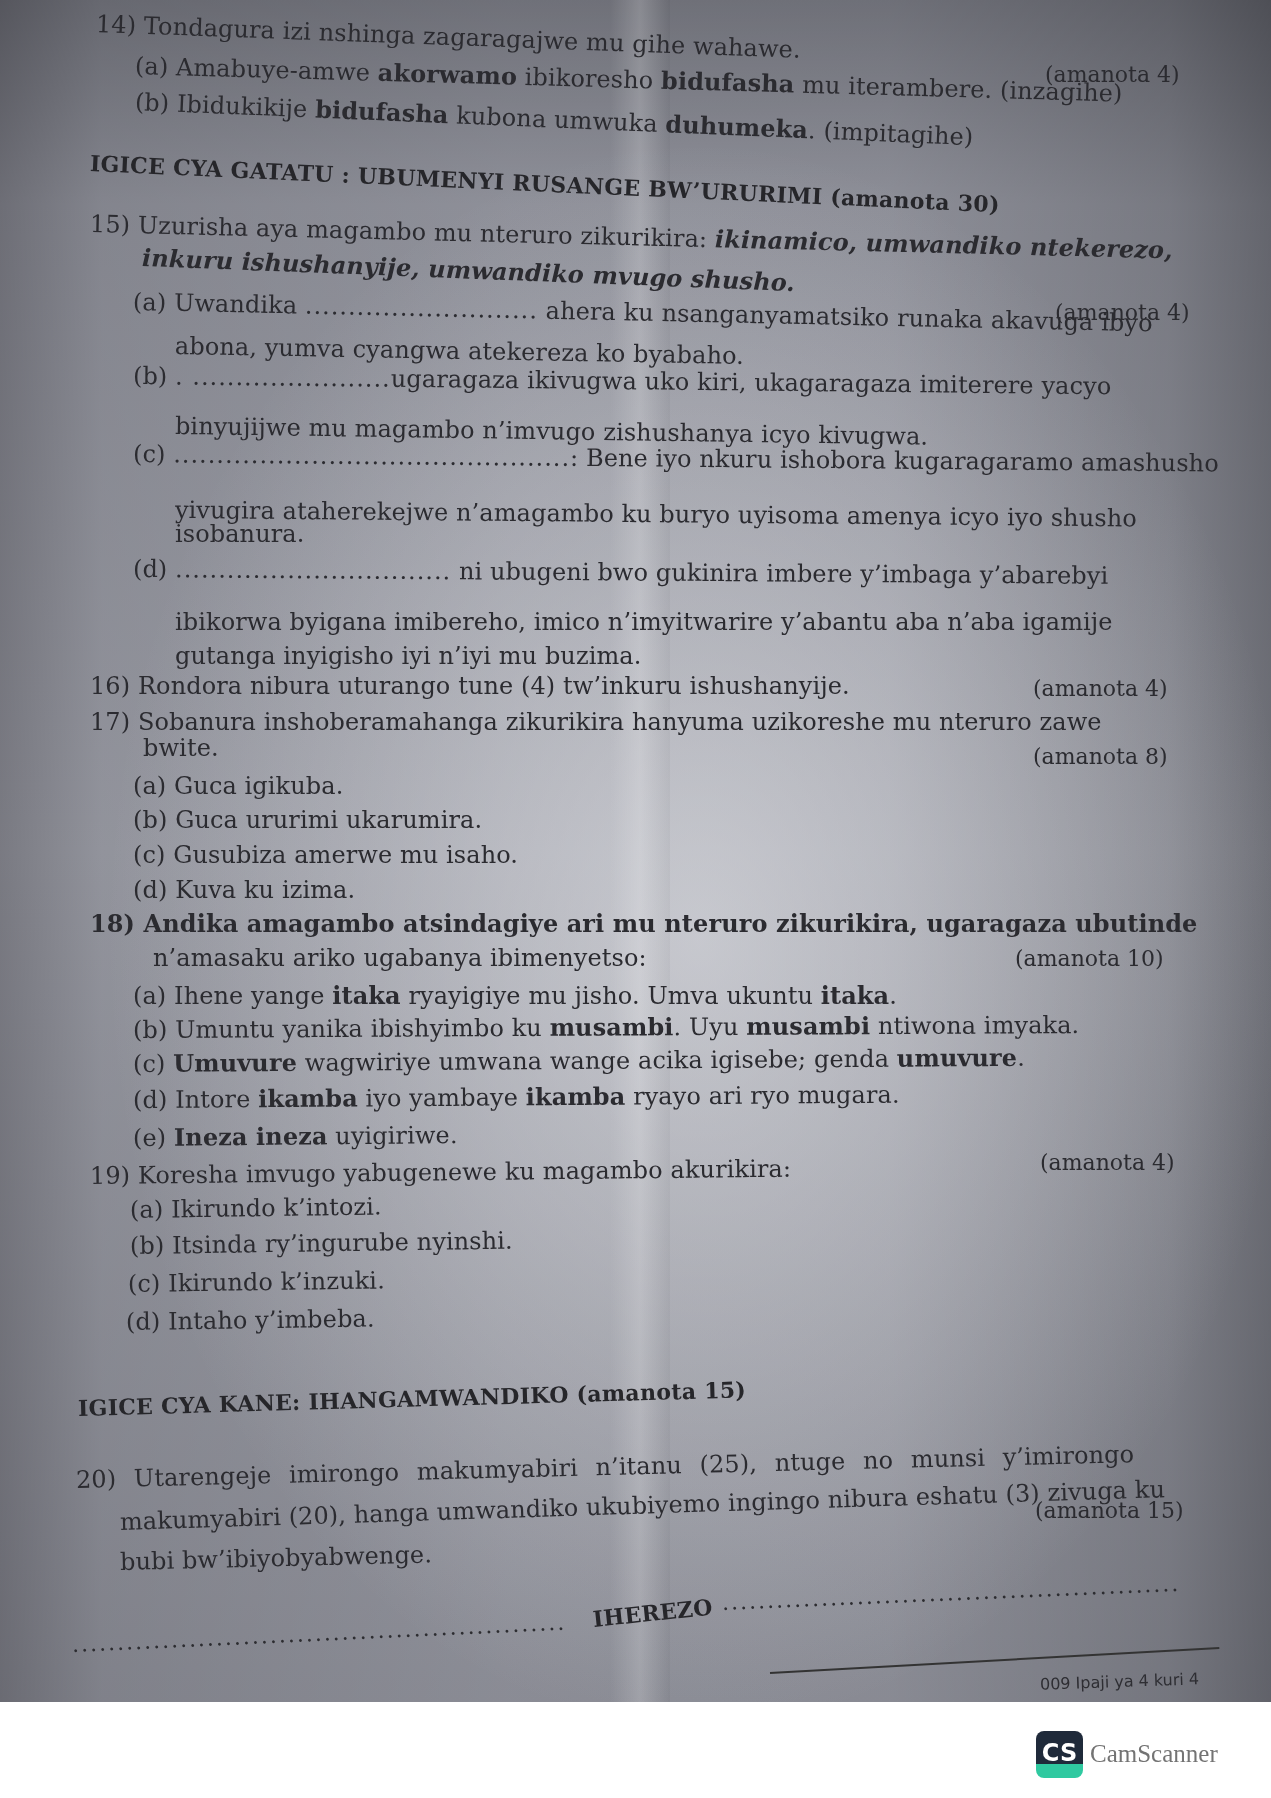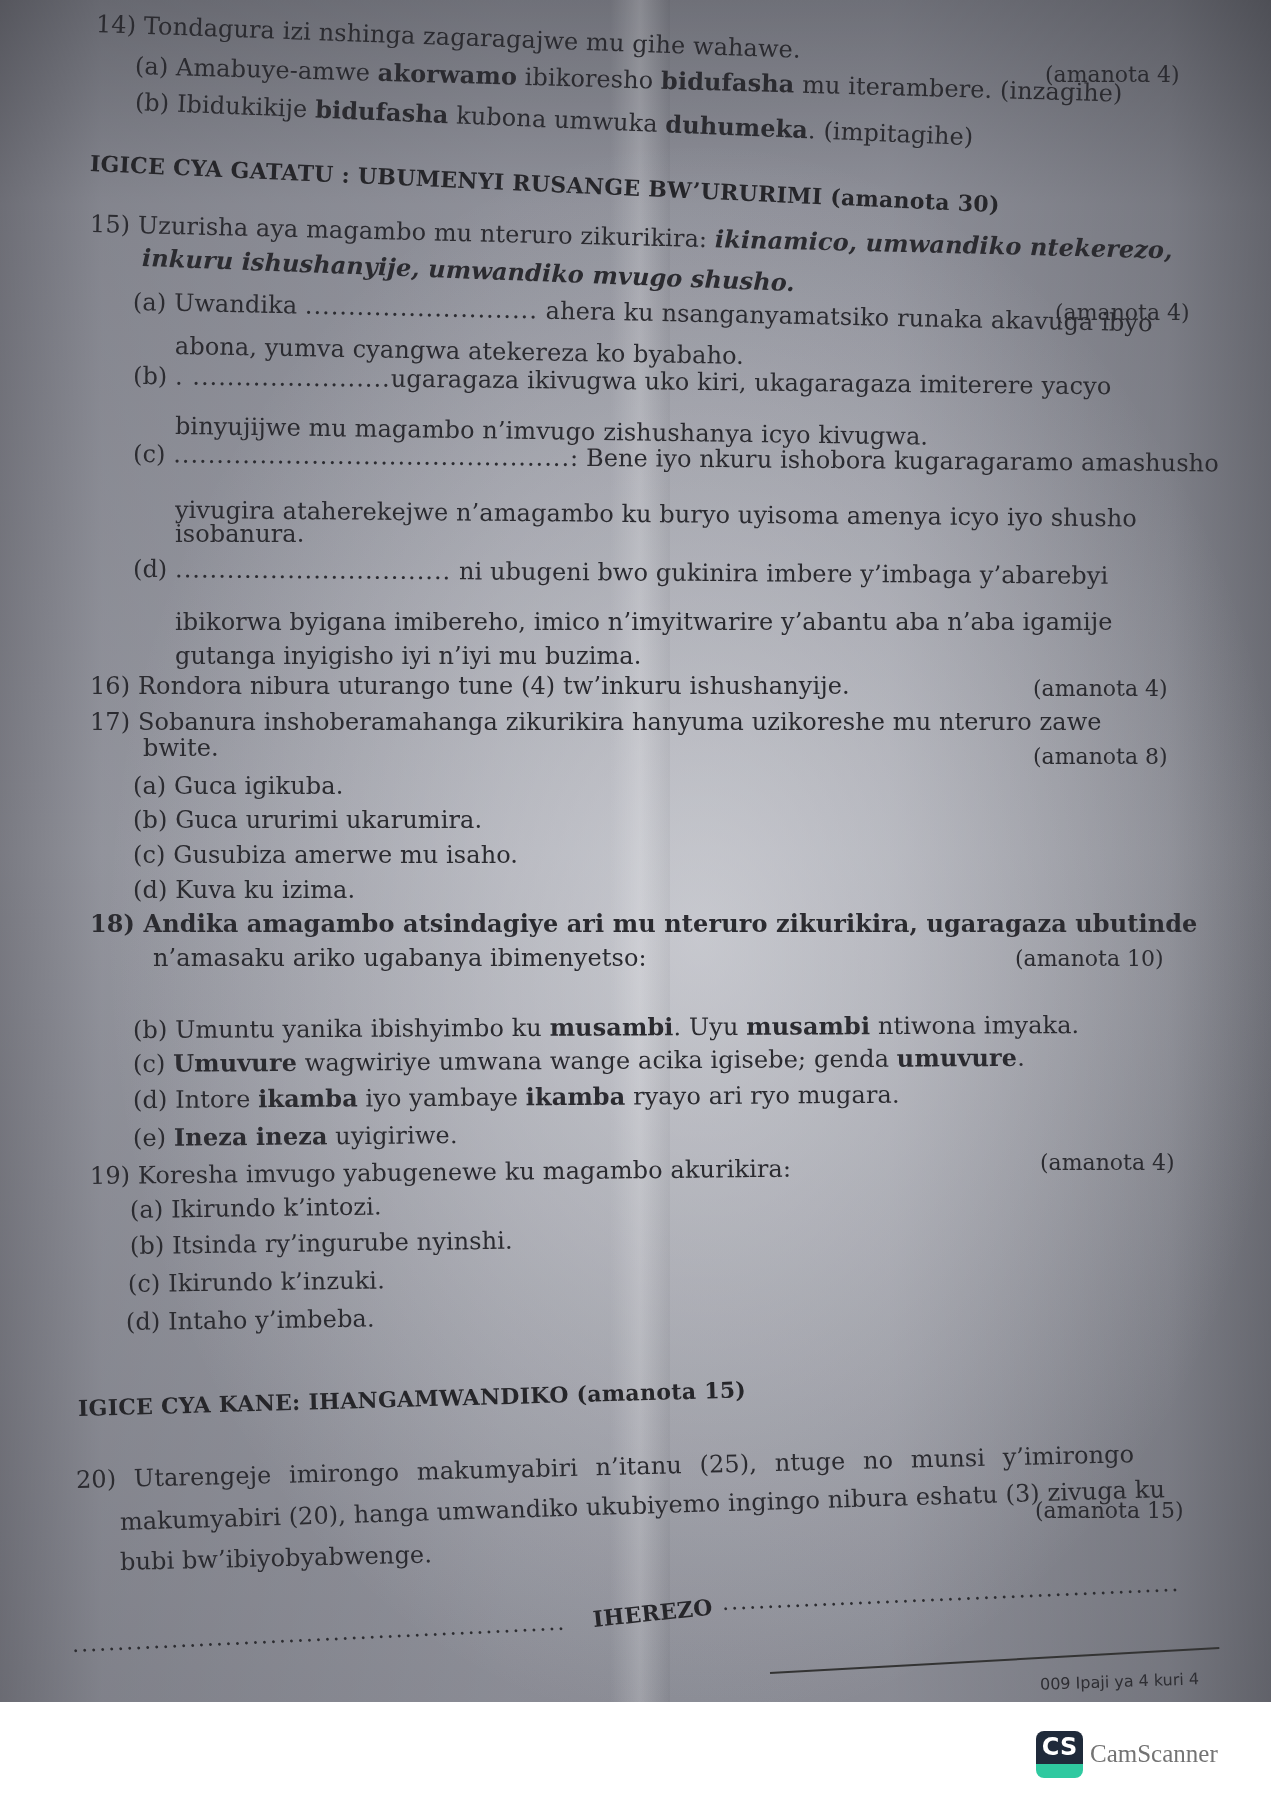--- a/index.html
+++ b/index.html
@@ -36,21 +36,21 @@
       transform: rotate(-3.2deg); transform-origin: left center;
     }
     .footer-text { position: absolute; left: 1040px; top: 1672px; font-family: "DejaVu Sans", sans-serif; font-size: 16px; color: #2e2e33; transform: rotate(-2deg); white-space: nowrap; }
     .end-dots {
       position: absolute; white-space: nowrap; font-size: 22px; color: #2c2c30; letter-spacing: 2px;
     }
     .cs-logo {
       position: absolute; left: 1036px; top: 1731px; width: 47px; height: 47px; border-radius: 8px;
       background: linear-gradient(180deg, #1f2a3a 0%, #1f2a3a 70%, #2fc9a0 70%, #2fc9a0 100%);
       color: #fff; font-family: "DejaVu Sans", sans-serif; font-weight: bold; font-size: 24px;
-      display: flex; align-items: flex-start; justify-content: center; padding-top: 2px; box-sizing: border-box;
+      display: flex; align-items: flex-start; justify-content: center; padding-top: 8px; box-sizing: border-box;
     }
     .cs-text { position: absolute; left: 1090px; top: 1740px; font-family: "Liberation Serif", serif; font-size: 25px; color: #737373; }
   </style>
 </head>
 <body>
 
 <div class="photo">
   <div class="fold"></div>
 
   <div class="line" style="left:96px;top:10px;transform:rotate(2.1deg);transform-origin:left center;">
@@ -132,20 +132,24 @@
   <div class="line" style="left:133px;top:806px;"><span>(b)</span> <span>Guca ururimi ukarumira.</span></div>
   <div class="line" style="left:133px;top:876px;text-align:right;"><span>(d)</span> <span>Kuva ku izima.</span></div>
 
   <div class="line" style="left:90px;top:910px;font-weight:bold;">
     <span>18)</span>
     <span>Andika amagambo atsindagiye ari mu nteruro zikurikira, ugaragaza ubutinde</span>
   </div>
   <div class="line" style="left:153px;top:944px;">n’amasaku ariko ugabanya ibimenyetso:</div>
   <div class="mark" style="left:1015px;top:946px;">(amanota 10)</div>
 
+  <div class="line" style="left:133px;top:982px;">
+    <span>(a)</span>
+    <span>Ihene yange </span><span class="b">itaka</span><span> ryayigiye mu jisho. Umva ukuntu </span><span class="b">itaka</span><span>.</span>
+  </div>
   <div class="line" style="left:133px;top:1016px;transform:rotate(-0.3deg);transform-origin:left center;">
     <span>(b)</span>
     <span>Umuntu yanika ibishyimbo ku </span><span class="b">musambi</span><span>. Uyu </span><span class="b">musambi</span><span> ntiwona imyaka.</span>
   </div>
   <div class="line" style="left:133px;top:1050px;transform:rotate(-0.4deg);transform-origin:left center;">
     <span>(c)</span>
     <span class="b">Umuvure</span><span> wagwiriye umwana wange acika igisebe; genda </span><span class="b">umuvure</span><span>.</span>
   </div>
   <div class="line" style="left:133px;top:1086px;transform:rotate(-0.4deg);transform-origin:left center;">
     <span>(d)</span>

